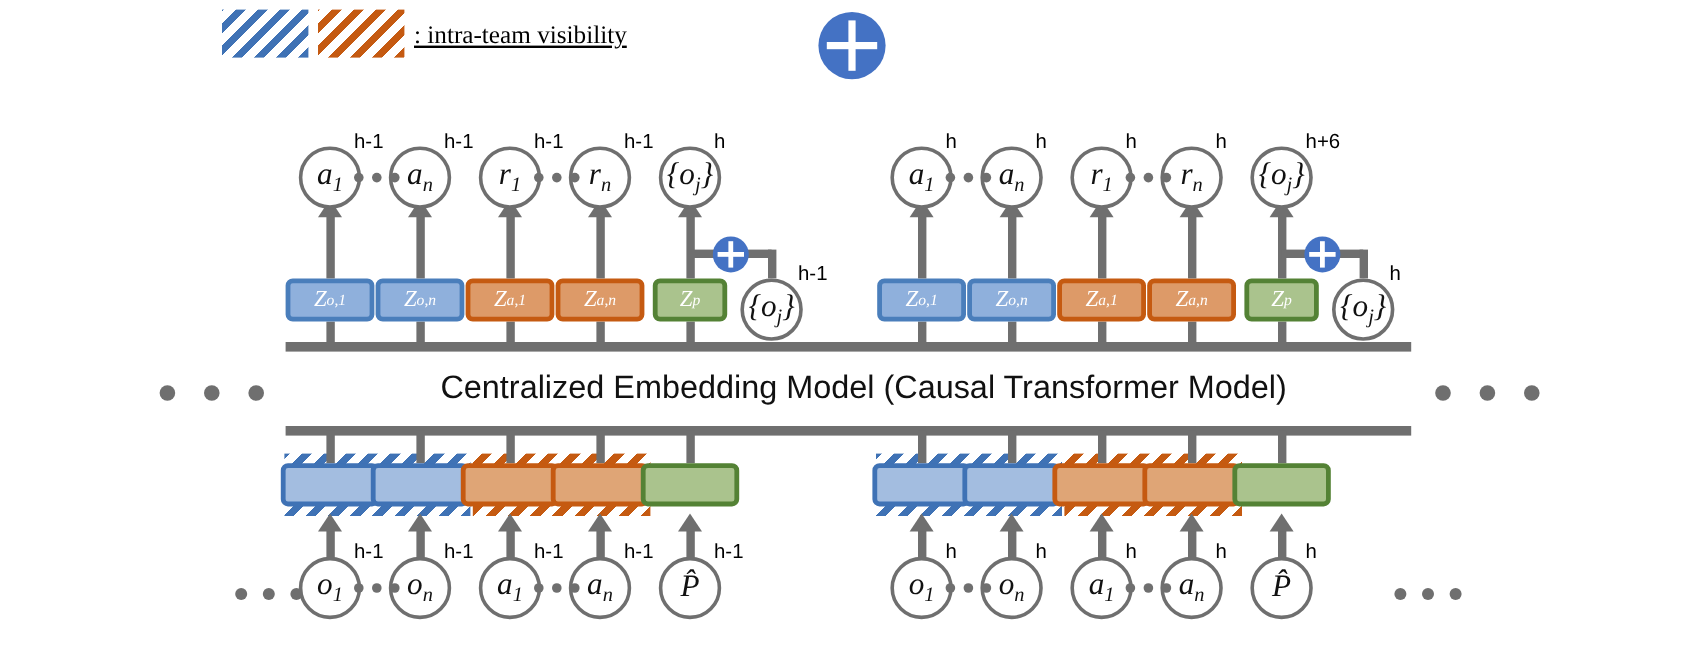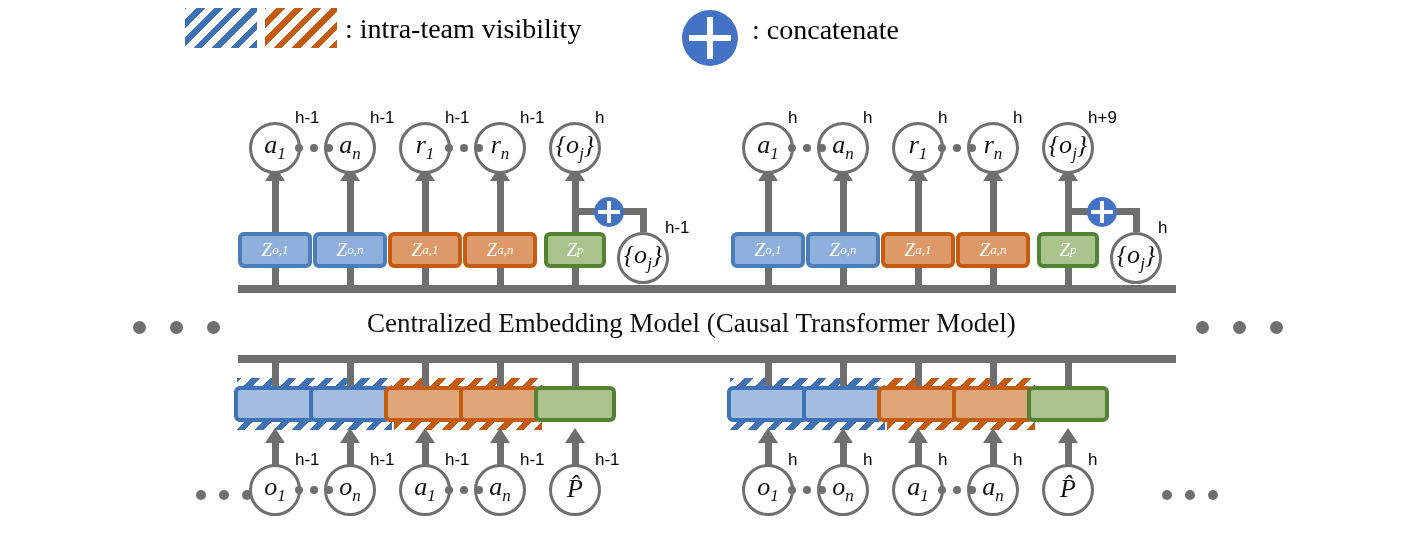--- a/index.html
+++ b/index.html
@@ -2,22 +2,22 @@
 <html><head>
 <meta charset="utf-8">
 <style>
   html,body{margin:0;padding:0;background:#fff;}
   body{width:1413px;height:551px;position:relative;overflow:hidden;
        font-family:"Liberation Serif", serif;color:#000;}
   .stage{position:absolute;left:0;top:0;width:1413px;height:551px;}
 
   
   .legend-swatch{position:absolute;width:72px;height:40px;}
-  .legend-text{position:absolute;font-size:28px;line-height:40px;white-space:nowrap;
-               font-family:"Liberation Serif", serif;}
+  .legend-text{position:absolute;font-size:21px;line-height:40px;white-space:nowrap;
+               font-family:"Liberation Serif", serif;text-decoration:underline;}
   .concat-badge{position:absolute;width:56px;height:56px;border-radius:50%;
                 background:#4472c4;}
   .concat-badge .v{position:absolute;left:50%;top:7px;width:6px;height:42px;
                    margin-left:-3px;background:#fff;}
   .concat-badge .h{position:absolute;top:50%;left:7px;height:6px;width:42px;
                    margin-top:-3px;background:#fff;}
 
   
   .node{position:absolute;border:3px solid #6f6f6f;border-radius:50%;
         background:#fff;box-sizing:border-box;
@@ -65,36 +65,35 @@
     background-image:repeating-linear-gradient(-45deg,
       #3f72b5 0px,#3f72b5 6px,#ffffff 6px,#ffffff 13px);
   }
   .hatch-orange{
     background-image:repeating-linear-gradient(-45deg,
       #c55a11 0px,#c55a11 6px,#ffffff 6px,#ffffff 13px);
   }
 
   
   .caption{position:absolute;font-size:27px;white-space:nowrap;
-           font-family:Liberation Serif, serif;color:#111;}
+           font-family:Liberation Sans, sans-serif;color:#111;}
 </style>
 </head>
 <body>
 
 <div class="stage">
 
   <div class="hatch hatch-blue legend-swatch" style="left:185px;top:8px;"></div>
   <div class="hatch hatch-orange legend-swatch" style="left:265px;top:8px;"></div>
   <div class="legend-text" style="left:345px;top:9px;">: intra-team visibility</div>
 
   <div class="concat-badge" style="left:682px;top:10px;">
     <span class="v"></span>
     <span class="h"></span>
   </div>
-  <div class="legend-text" style="left:752px;top:10px;">: concatenate</div>
 
   <div class="dots-big" style="left:133px;top:321px;">
       <i></i>
       <i></i>
       <i></i>
     </div>
   <div class="dots-big" style="left:1196px;top:321px;">
       <i></i>
       <i></i>
       <i></i>
@@ -312,21 +311,21 @@
         <span class="lbl">r<sub>1</sub></span>
       </div>
       <div class="sup" style="left:938px;top:108px;">h</div>
       <div class="node" style="left:967px;top:122px;width:52px;height:52px;">
         <span class="lbl">r<sub>n</sub></span>
       </div>
       <div class="sup" style="left:1013px;top:108px;">h</div>
       <div class="node" style="left:1042px;top:122px;width:52px;height:52px;">
         <span class="lbl">{o<sub>j</sub>}</span>
       </div>
-      <div class="sup" style="left:1088px;top:108px;">h+9</div>
+      <div class="sup" style="left:1088px;top:108px;">h+6</div>
       <div class="dots3" style="left:787.5px;top:144px;">
         <i></i>
         <i></i>
         <i></i>
       </div>
       <div class="dots3" style="left:937.5px;top:144px;">
         <i></i>
         <i></i>
         <i></i>
       </div>

